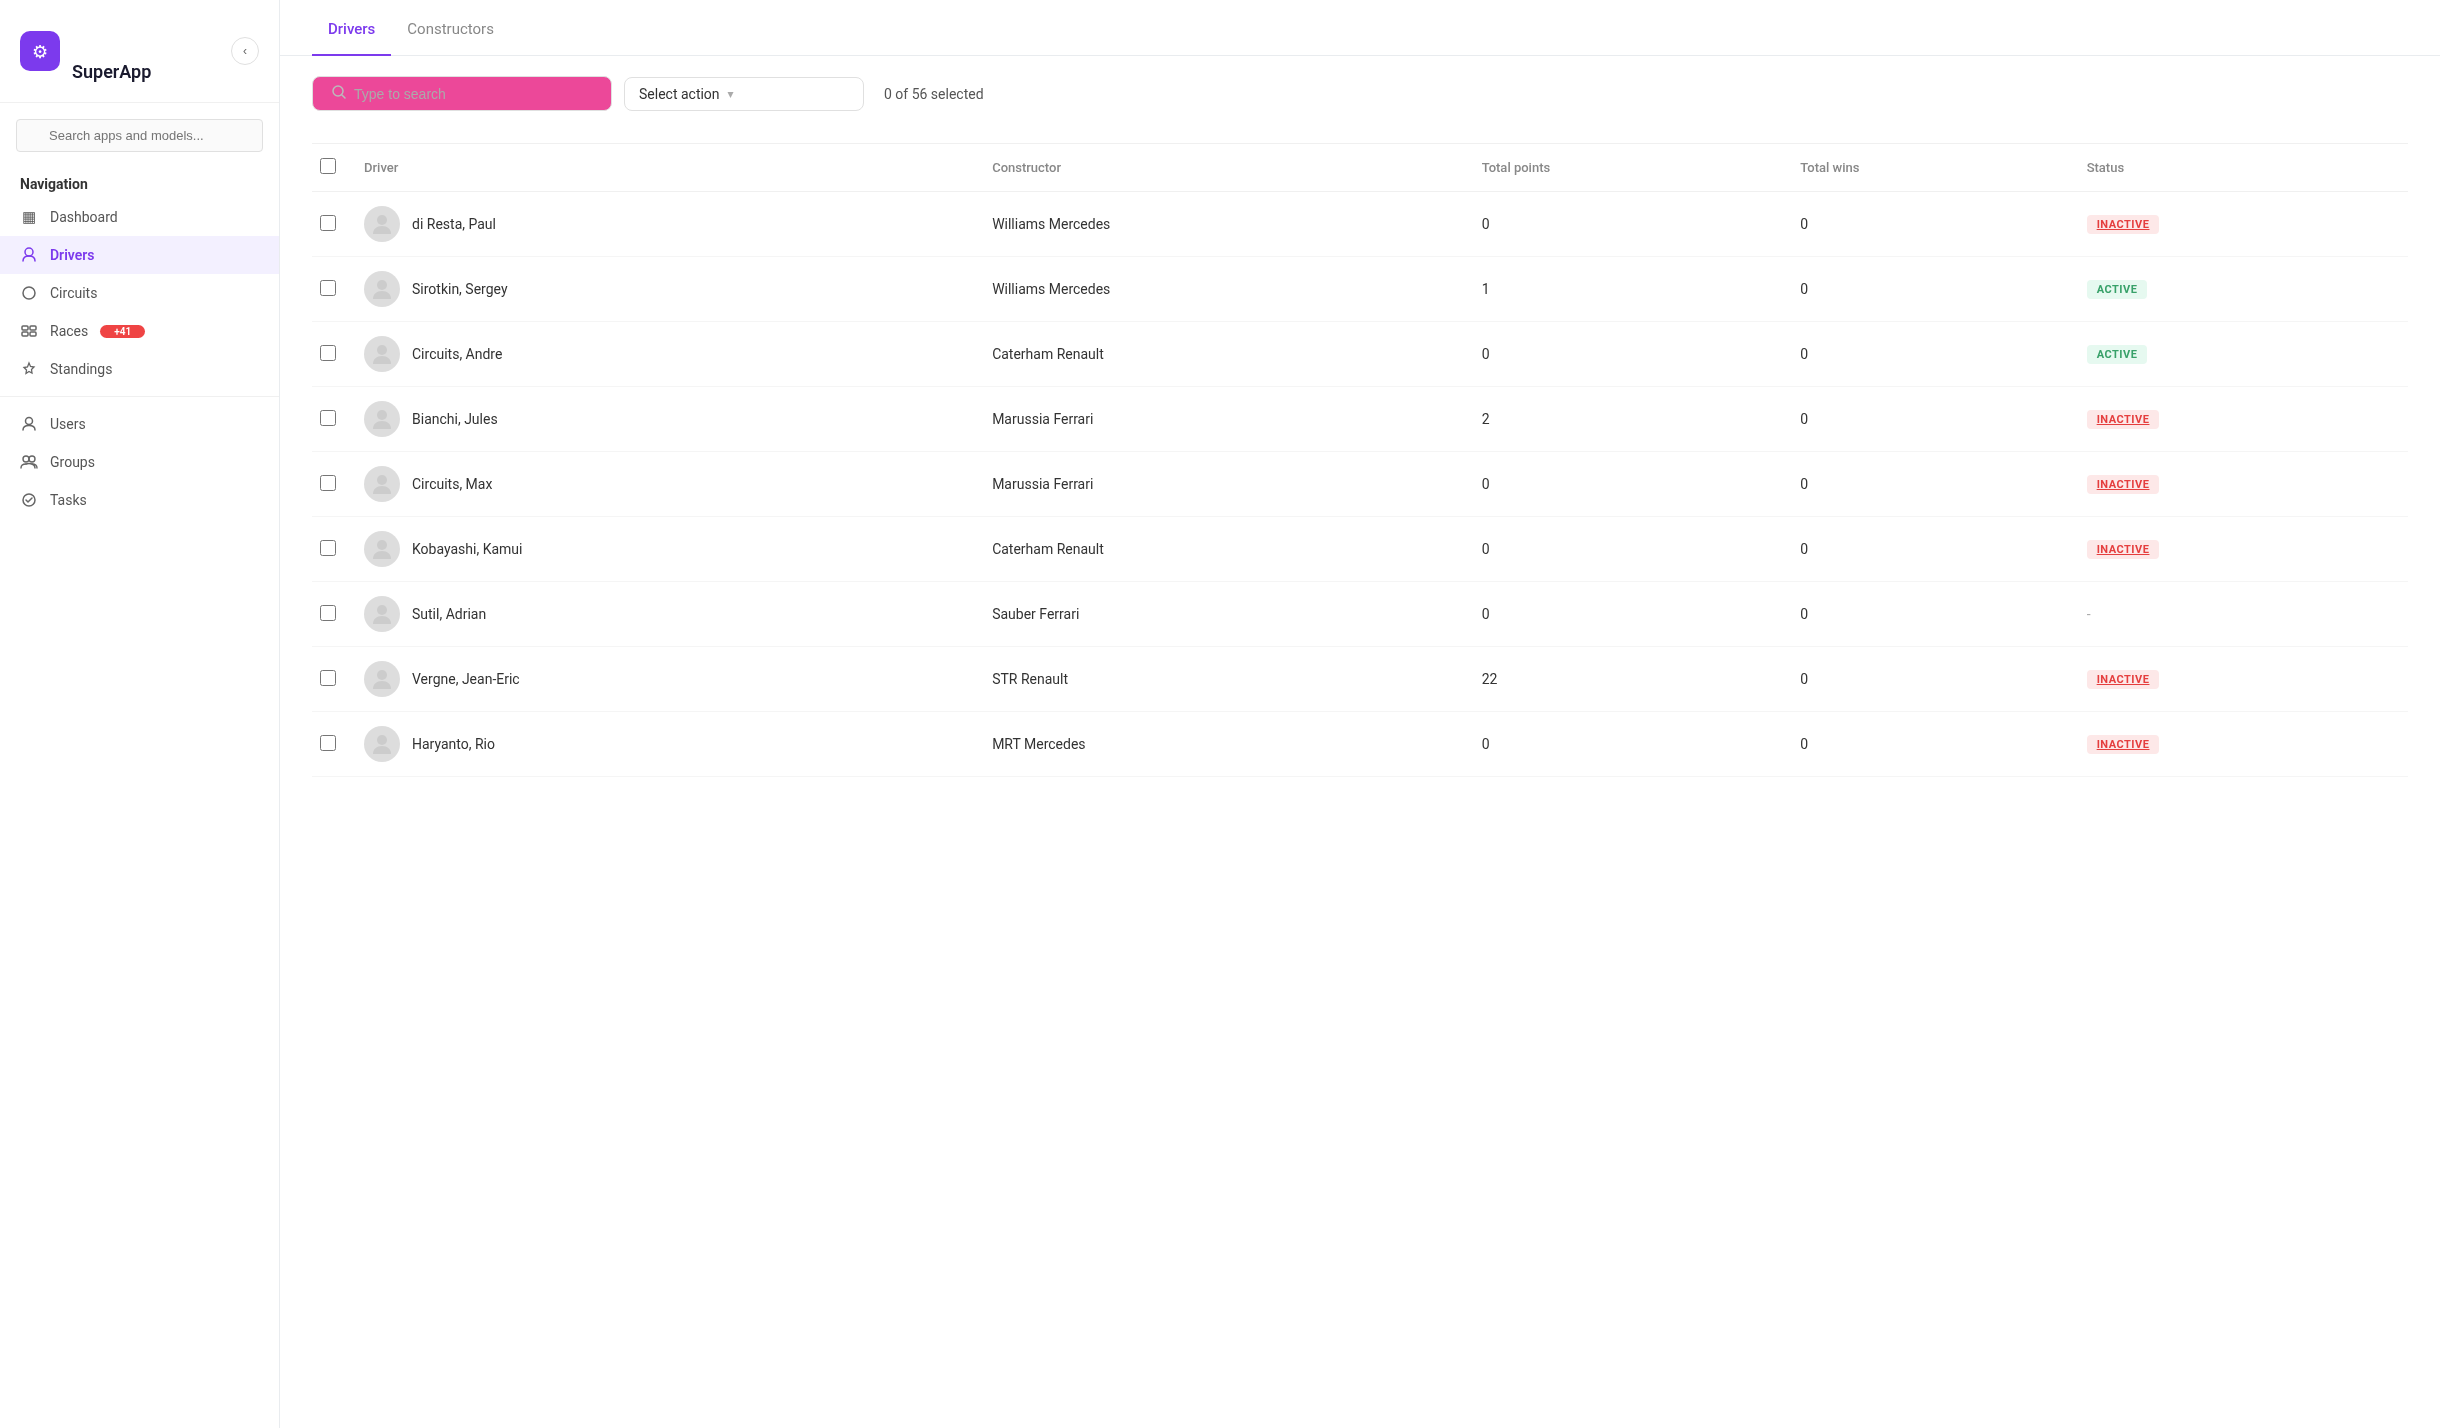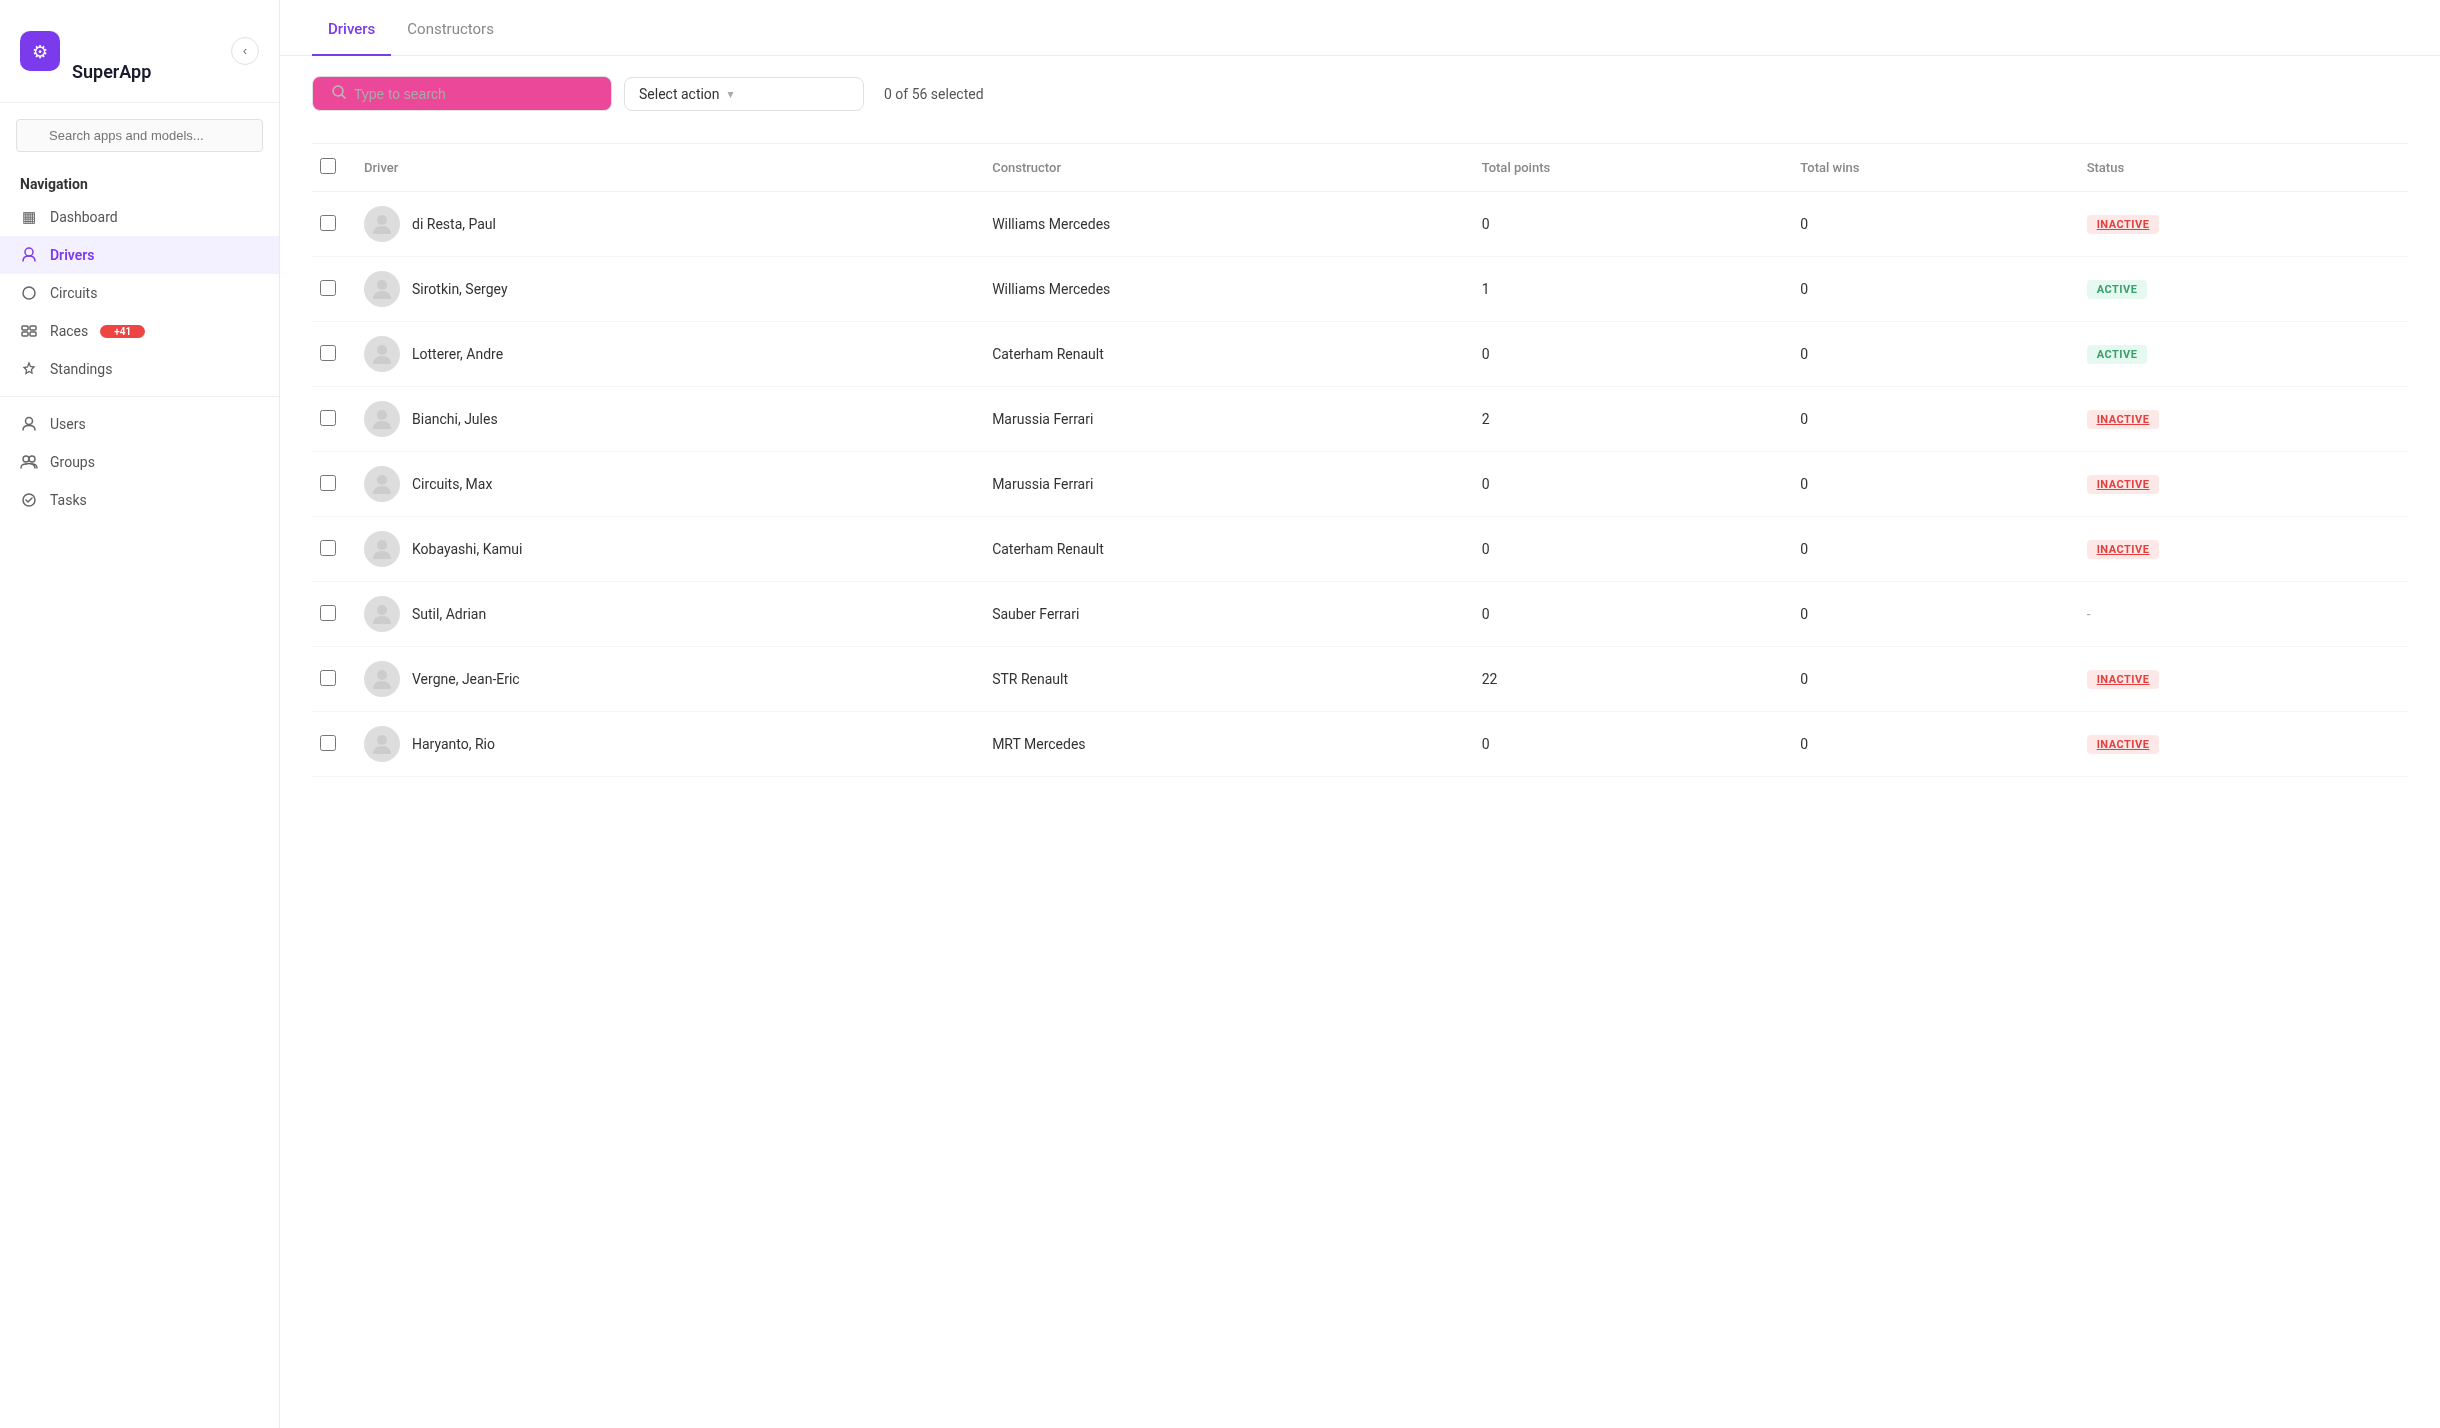--- a/index.html
+++ b/index.html
@@ -467,21 +467,21 @@
           <tr>
             <td><input type="checkbox" style=""></td>
             <td>
       <div class="driver-cell">
         <div class="driver-avatar">
           <svg width="24" height="24" viewBox="0 0 24 24" fill="none" xmlns="http://www.w3.org/2000/svg">
             <circle cx="12" cy="8" r="5" fill="#ccc"></circle>
             <path d="M3 22c0-5 3.5-8 9-8s9 3 9 8" fill="#ccc"></path>
           </svg>
         </div>
-        <span>Lotterer, Andre</span>
+        <span>Circuits, Andre</span>
       </div>
     </td>
             <td>Caterham Renault</td>
             <td>0</td>
             <td>0</td>
             <td><span class="status-badge status-active">ACTIVE</span></td>
           </tr>
           <tr>
             <td><input type="checkbox" style=""></td>
             <td>

